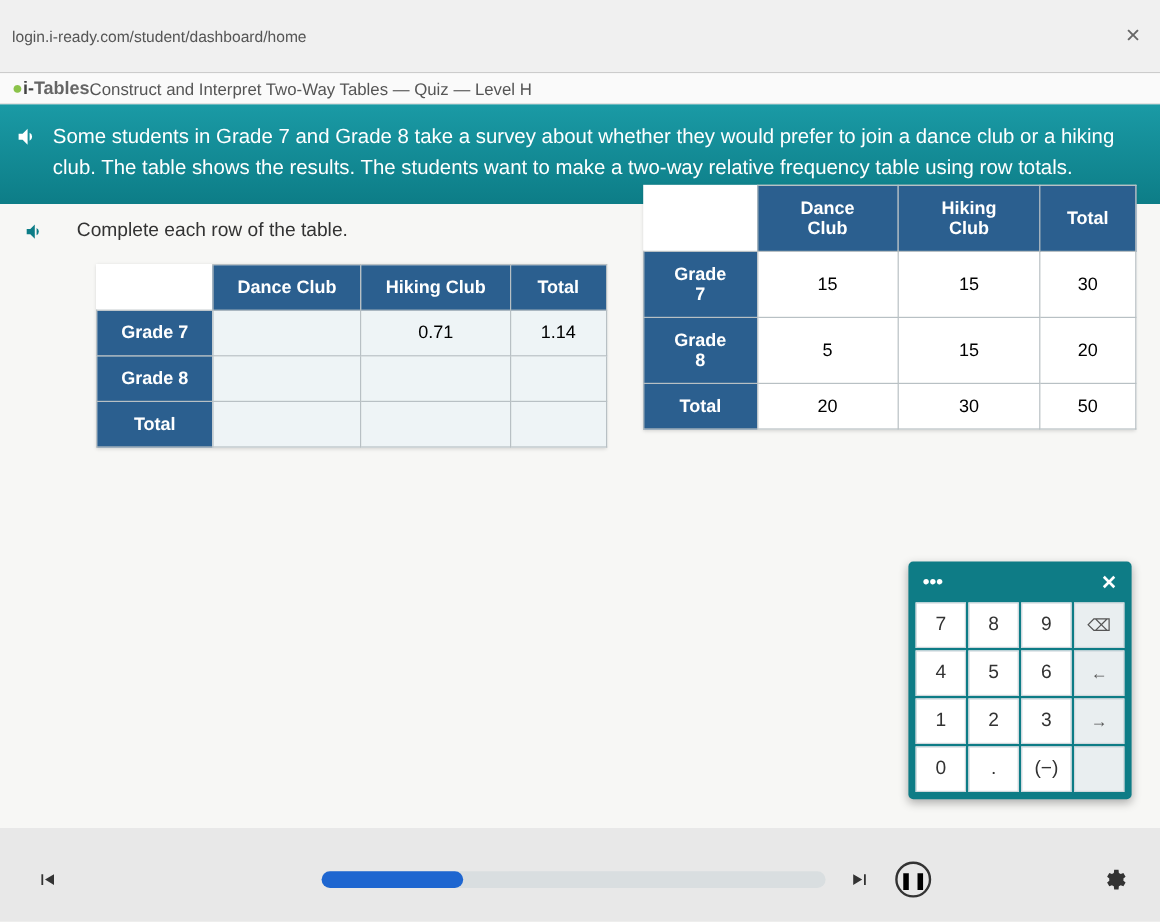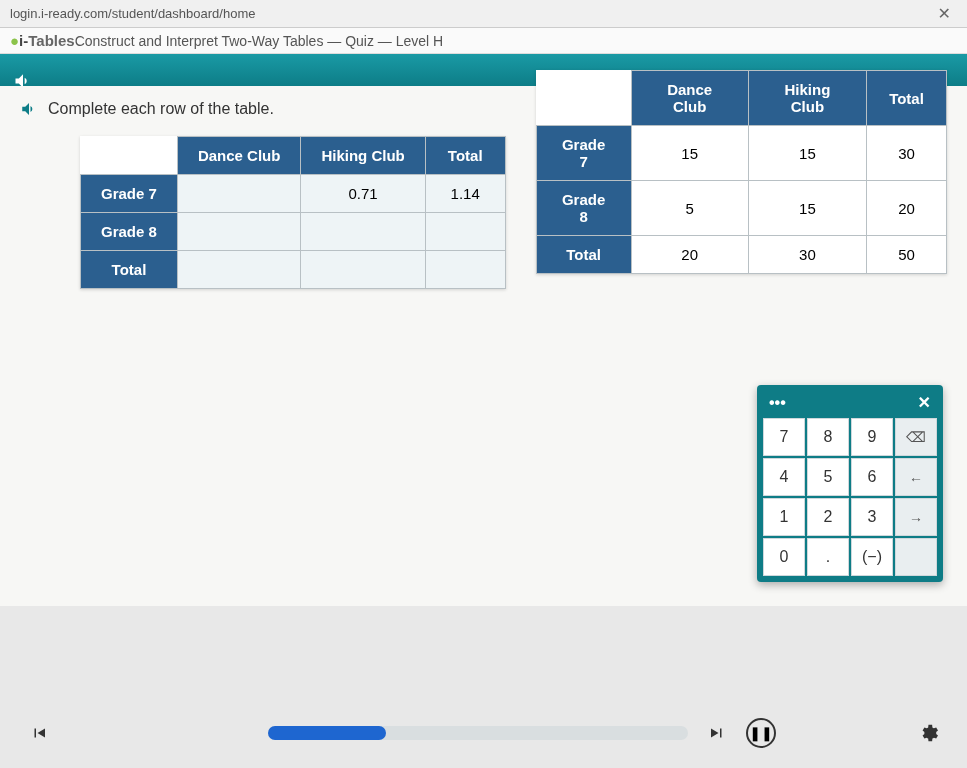--- a/index.html
+++ b/index.html
@@ -6,21 +6,21 @@
   body {
     font-family: Arial, Helvetica, sans-serif;
     background: #e8e8e8;
     width: 967px;
     height: 768px;
     overflow: hidden;
     position: relative;
   }
   .browser-bar {
     background: #f0f0f0;
-    padding: 4px 10px;
+    padding: 20px 10px;
     font-size: 13px;
     color: #555;
     display: flex;
     align-items: center;
     justify-content: space-between;
     border-bottom: 1px solid #ccc;
   }
   .app-header {
     background: #fafafa;
     padding: 4px 10px;
@@ -47,21 +47,21 @@
     display: flex; align-items: center; justify-content: center;
     color: #fff;
   }
   .content {
     background: #f7f7f5;
     padding: 14px 20px 10px 20px;
     position: relative;
     height: 520px;
   }
   .instruction {
-    display: flex; align-items: center; gap: 10px;
+    display: flex; align-items: center; gap: 26px;
     color: #333; font-size: 16px; margin-bottom: 18px;
   }
   .instruction .spk { color: #0d7d87; }
   table.data {
     border-collapse: collapse;
     font-size: 15px;
     background: #fff;
     box-shadow: 0 1px 3px rgba(0,0,0,.15);
   }
   table.data th, table.data td {
@@ -159,20 +159,21 @@
   </span>
   <span class="lesson-title">Construct and Interpret Two-Way Tables — Quiz — Level H</span>
 </div>
 
 <div class="problem-banner">
   <span class="speaker-icon">
     <svg width="20" height="20" viewBox="0 0 24 24" fill="currentColor">
         <path d="M3 9v6h4l5 5V4L7 9H3zm13.5 3a4.5 4.5 0 0 0-2.5-4v8a4.5 4.5 0 0 0 2.5-4z"></path>
       </svg>
   </span>
+  <span>Some students in Grade 7 and Grade 8 take a survey about whether they would prefer to join a dance club or a hiking club. The table shows the results. The students want to make a two-way relative frequency table using row totals.</span>
 </div>
 
 <div class="content">
 
   <div style="display:flex; align-items:flex-start; gap:30px;">
     <div style="flex:0 0 auto;">
       <div class="instruction">
         <span class="spk">
           <svg width="18" height="18" viewBox="0 0 24 24" fill="currentColor">
               <path d="M3 9v6h4l5 5V4L7 9H3zm13.5 3a4.5 4.5 0 0 0-2.5-4v8a4.5 4.5 0 0 0 2.5-4z"></path>

